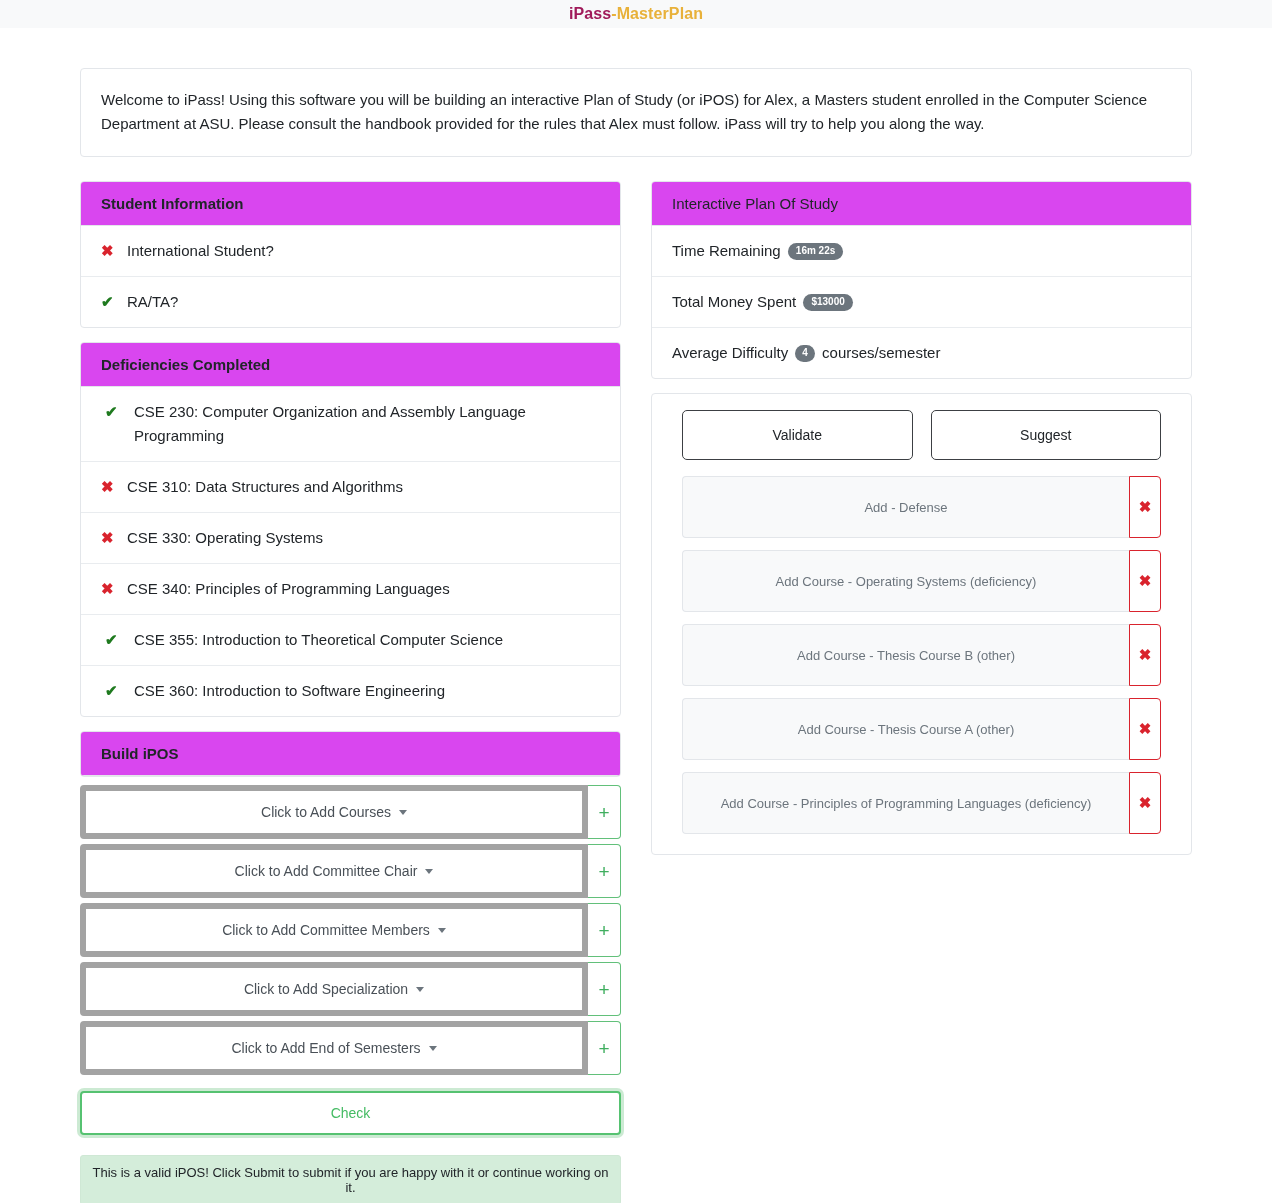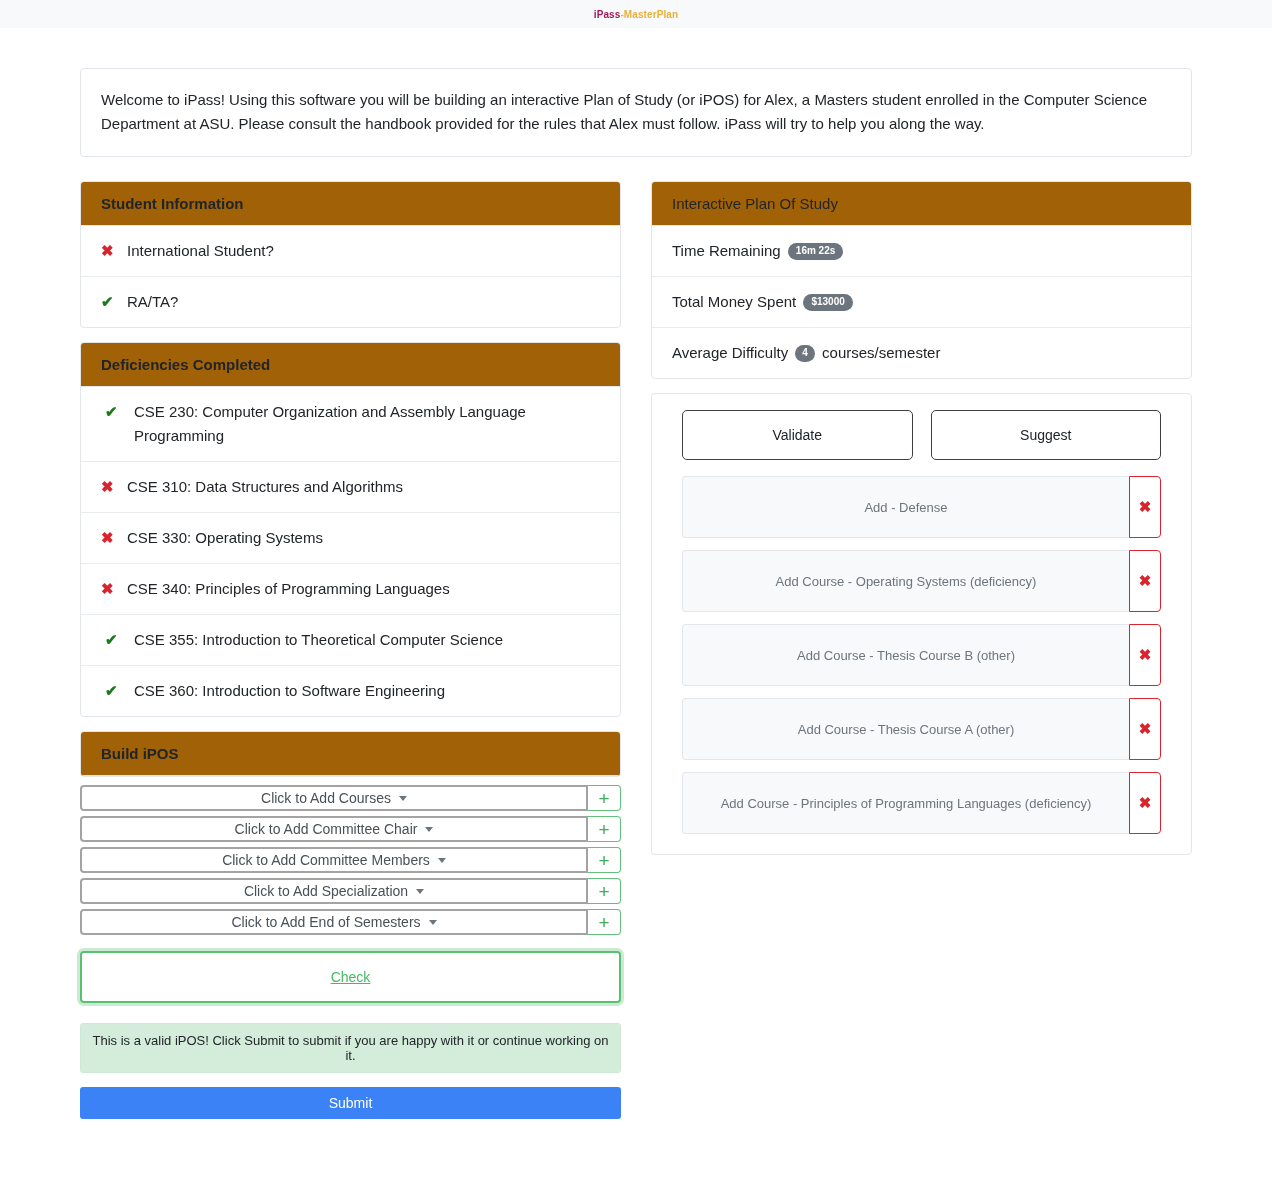--- a/index.html
+++ b/index.html
@@ -13,21 +13,21 @@
   }
 
   
   .topbar {
     height: 28px;
     background: #f8f9fa;
     display: flex;
     align-items: center;
     justify-content: center;
   }
-  .brand { font-size: 10px; font-weight: bold; letter-spacing: .1px; }
+  .brand { font-size: 16px; font-weight: bold; letter-spacing: .1px; }
   .brand .b1 { color: #a01a5a; }
   .brand .b2 { color: #e8b13a; }
 
   
   .container {
     width: 1112px;
     margin: 13px auto;
     padding-top: 27px;
   }
 
@@ -53,21 +53,21 @@
 
   
   .card {
     border: 1px solid #e3e6ea;
     border-radius: 4px;
     background: #fff;
     margin-bottom: 14px;
     overflow: hidden;
   }
   .card-header {
-    background: #a16207;
+    background: #d946ef;
     border-bottom: 1px solid #e3e6ea;
     padding: 13px 20px;
     font-size: 15px;
   }
   .card-header.bold { font-weight: bold; }
   .list-row {
     padding: 13px 20px;
     border-bottom: 1px solid #e9ecef;
     font-size: 15px;
     line-height: 24px;
@@ -104,24 +104,24 @@
     line-height: 1;
     vertical-align: 2px;
     margin: 0 3px;
   }
   .badge.sm { padding: 3px 7px 4px 7px; }
 
   
   .dd-row { display: flex; margin-bottom: 5px; }
   .dd-main {
     flex: 1;
-    border: 2px solid #a3a3a3;
+    border: 6px solid #a3a3a3;
     border-radius: 4px 0 0 4px;
     background: #fff;
-    height: 26px;
+    height: 54px;
     display: flex;
     align-items: center;
     justify-content: center;
     font-size: 14px;
     color: #495057;
     cursor: pointer;
     position: relative;
   }
   .caret {
     display: inline-block;
@@ -144,31 +144,31 @@
     display: flex;
     align-items: center;
     justify-content: center;
     cursor: pointer;
     line-height: 1;
   }
 
   
   .check-btn {
     width: 100%;
-    height: 52px;
+    height: 44px;
     margin-top: 16px;
     border: 2px solid #56c271;
     border-radius: 4px;
     background: #fff;
     color: #44bb63;
     font-size: 14px;
     font-family: "Liberation Sans", sans-serif;
     cursor: pointer;
     box-shadow: 0 0 0 3px rgba(72,180,97,0.28);
-    display: flex; align-items: center; justify-content: center; text-decoration: underline;
+    display: flex; align-items: center; justify-content: center;
   }
 
   .valid-msg {
     margin-top: 20px;
     background: #d4edda;
     border: 1px solid #cfe8d5;
     border-radius: 3px;
     color: #212529;
     font-size: 13px;
     padding: 9px 10px;

